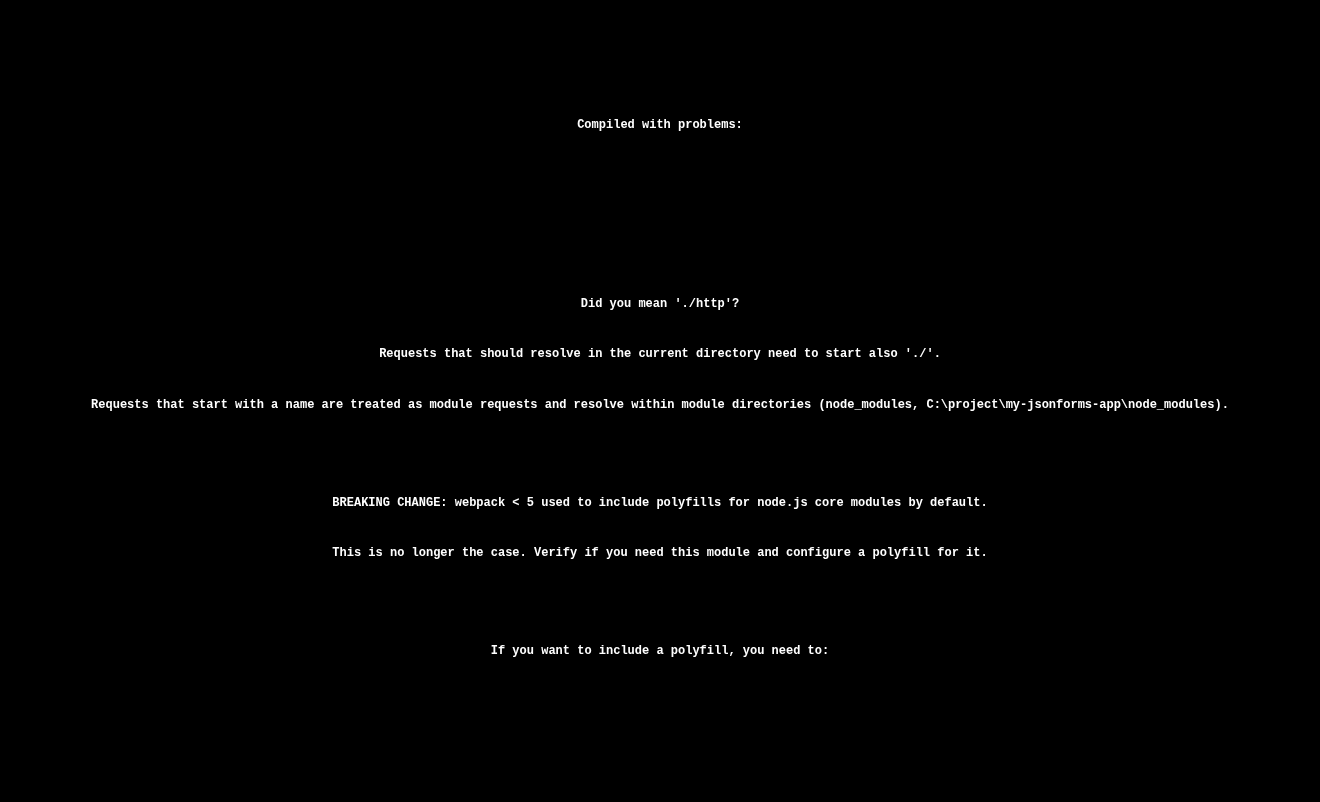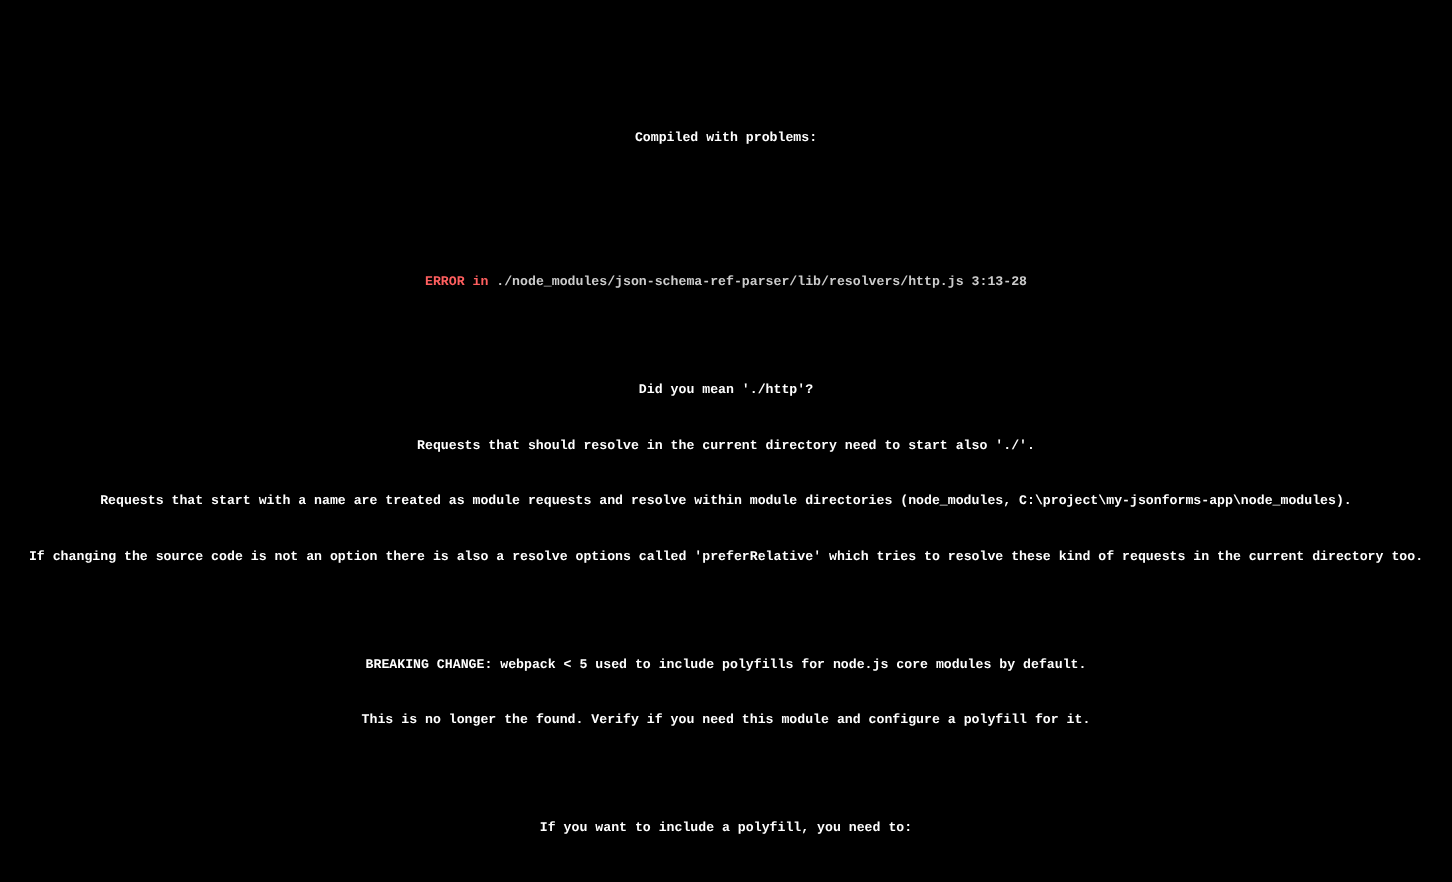--- a/index.html
+++ b/index.html
@@ -22,29 +22,27 @@
 </head>
 <body>
 
 
 
 <div>
   <span class="line">Compiled with problems:</span>
   <div class="gap"></div>
 
   
-  <span class="line"><span class="err-prefix">ERROR in </span><span class="err-path">./node_modules/json-schema-ref-parser/lib/resolvers/http.js 3:13-28</span></span>
   <div class="gap"></div>
   <span class="line">Did you mean './http'?</span>
   <span class="line">Requests that should resolve in the current directory need to start also './'.</span>
   <span class="line">Requests that start with a name are treated as module requests and resolve within module directories (node_modules, C:\project\my-jsonforms-app\node_modules).</span>
-  <span class="line">If changing the source code is not an option there is also a resolve options called 'preferRelative' which tries to resolve these kind of requests in the current directory too.</span>
   <div class="gap"></div>
   <span class="line">BREAKING CHANGE: webpack &lt; 5 used to include polyfills for node.js core modules by default.</span>
-  <span class="line">This is no longer the found. Verify if you need this module and configure a polyfill for it.</span>
+  <span class="line">This is no longer the case. Verify if you need this module and configure a polyfill for it.</span>
   <div class="gap"></div>
   <span class="line">If you want to include a polyfill, you need to:</span>
   
   
   
   
 
   
   
 

